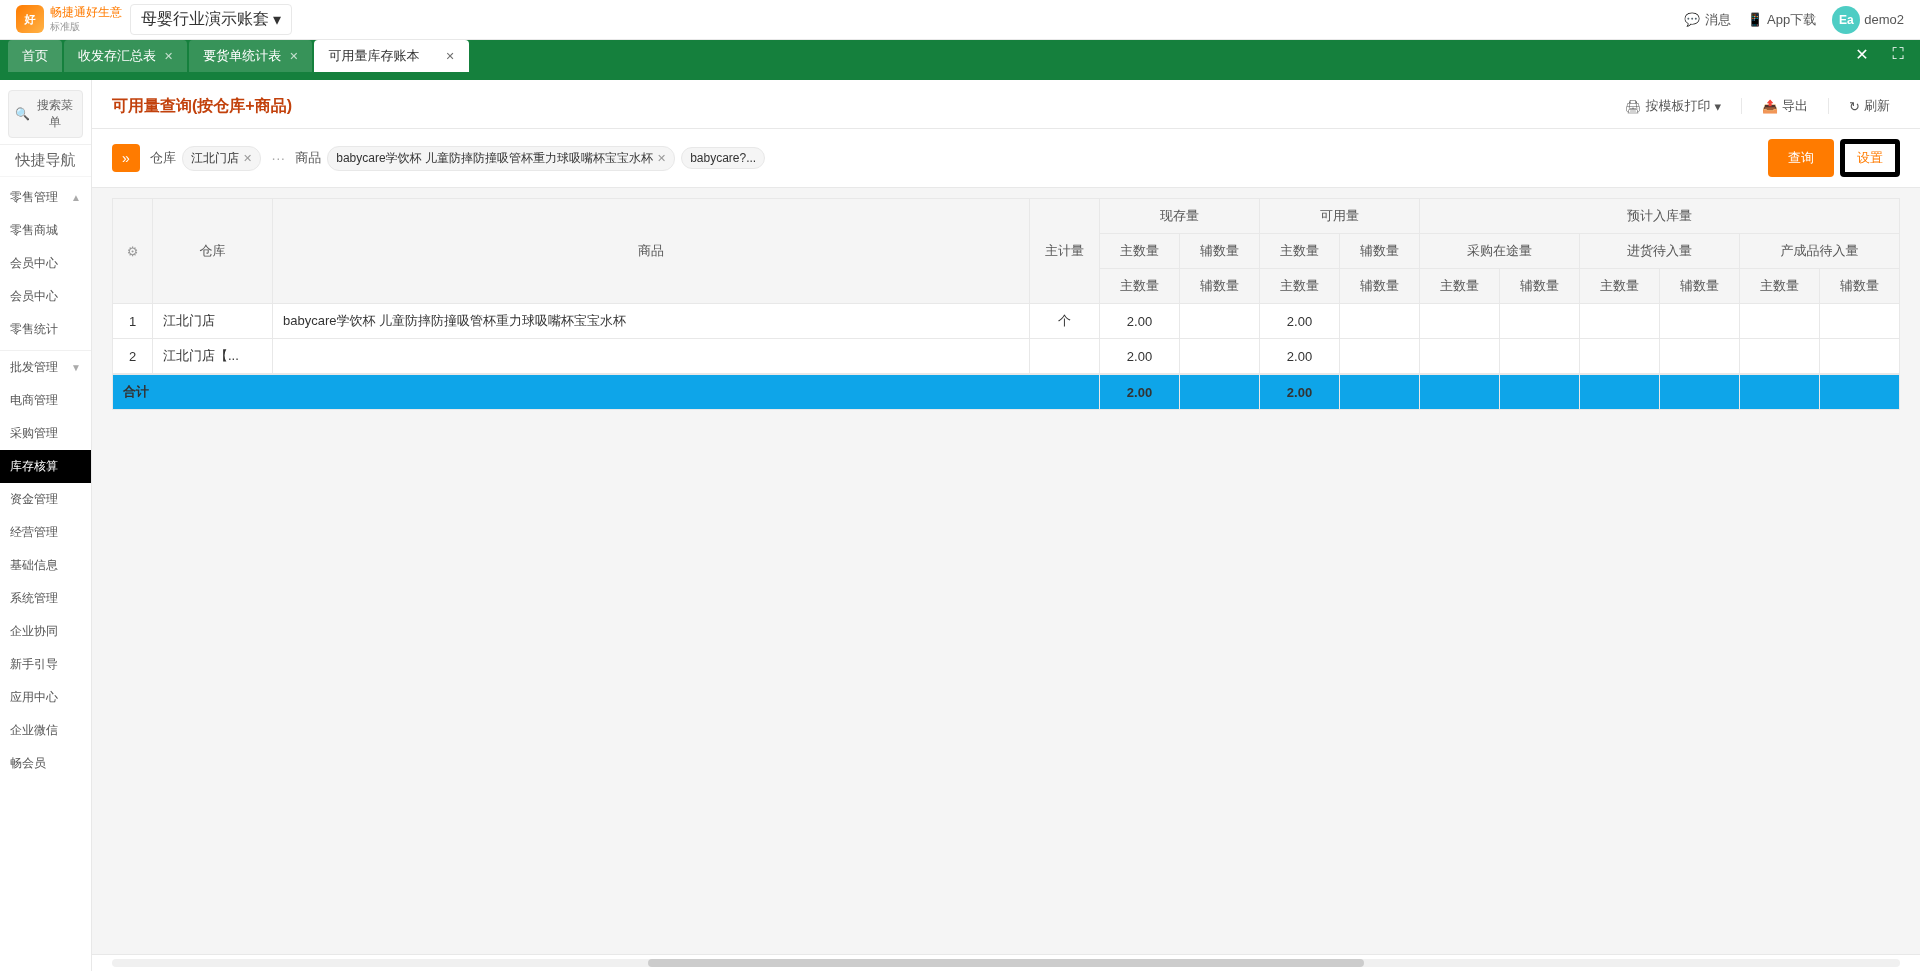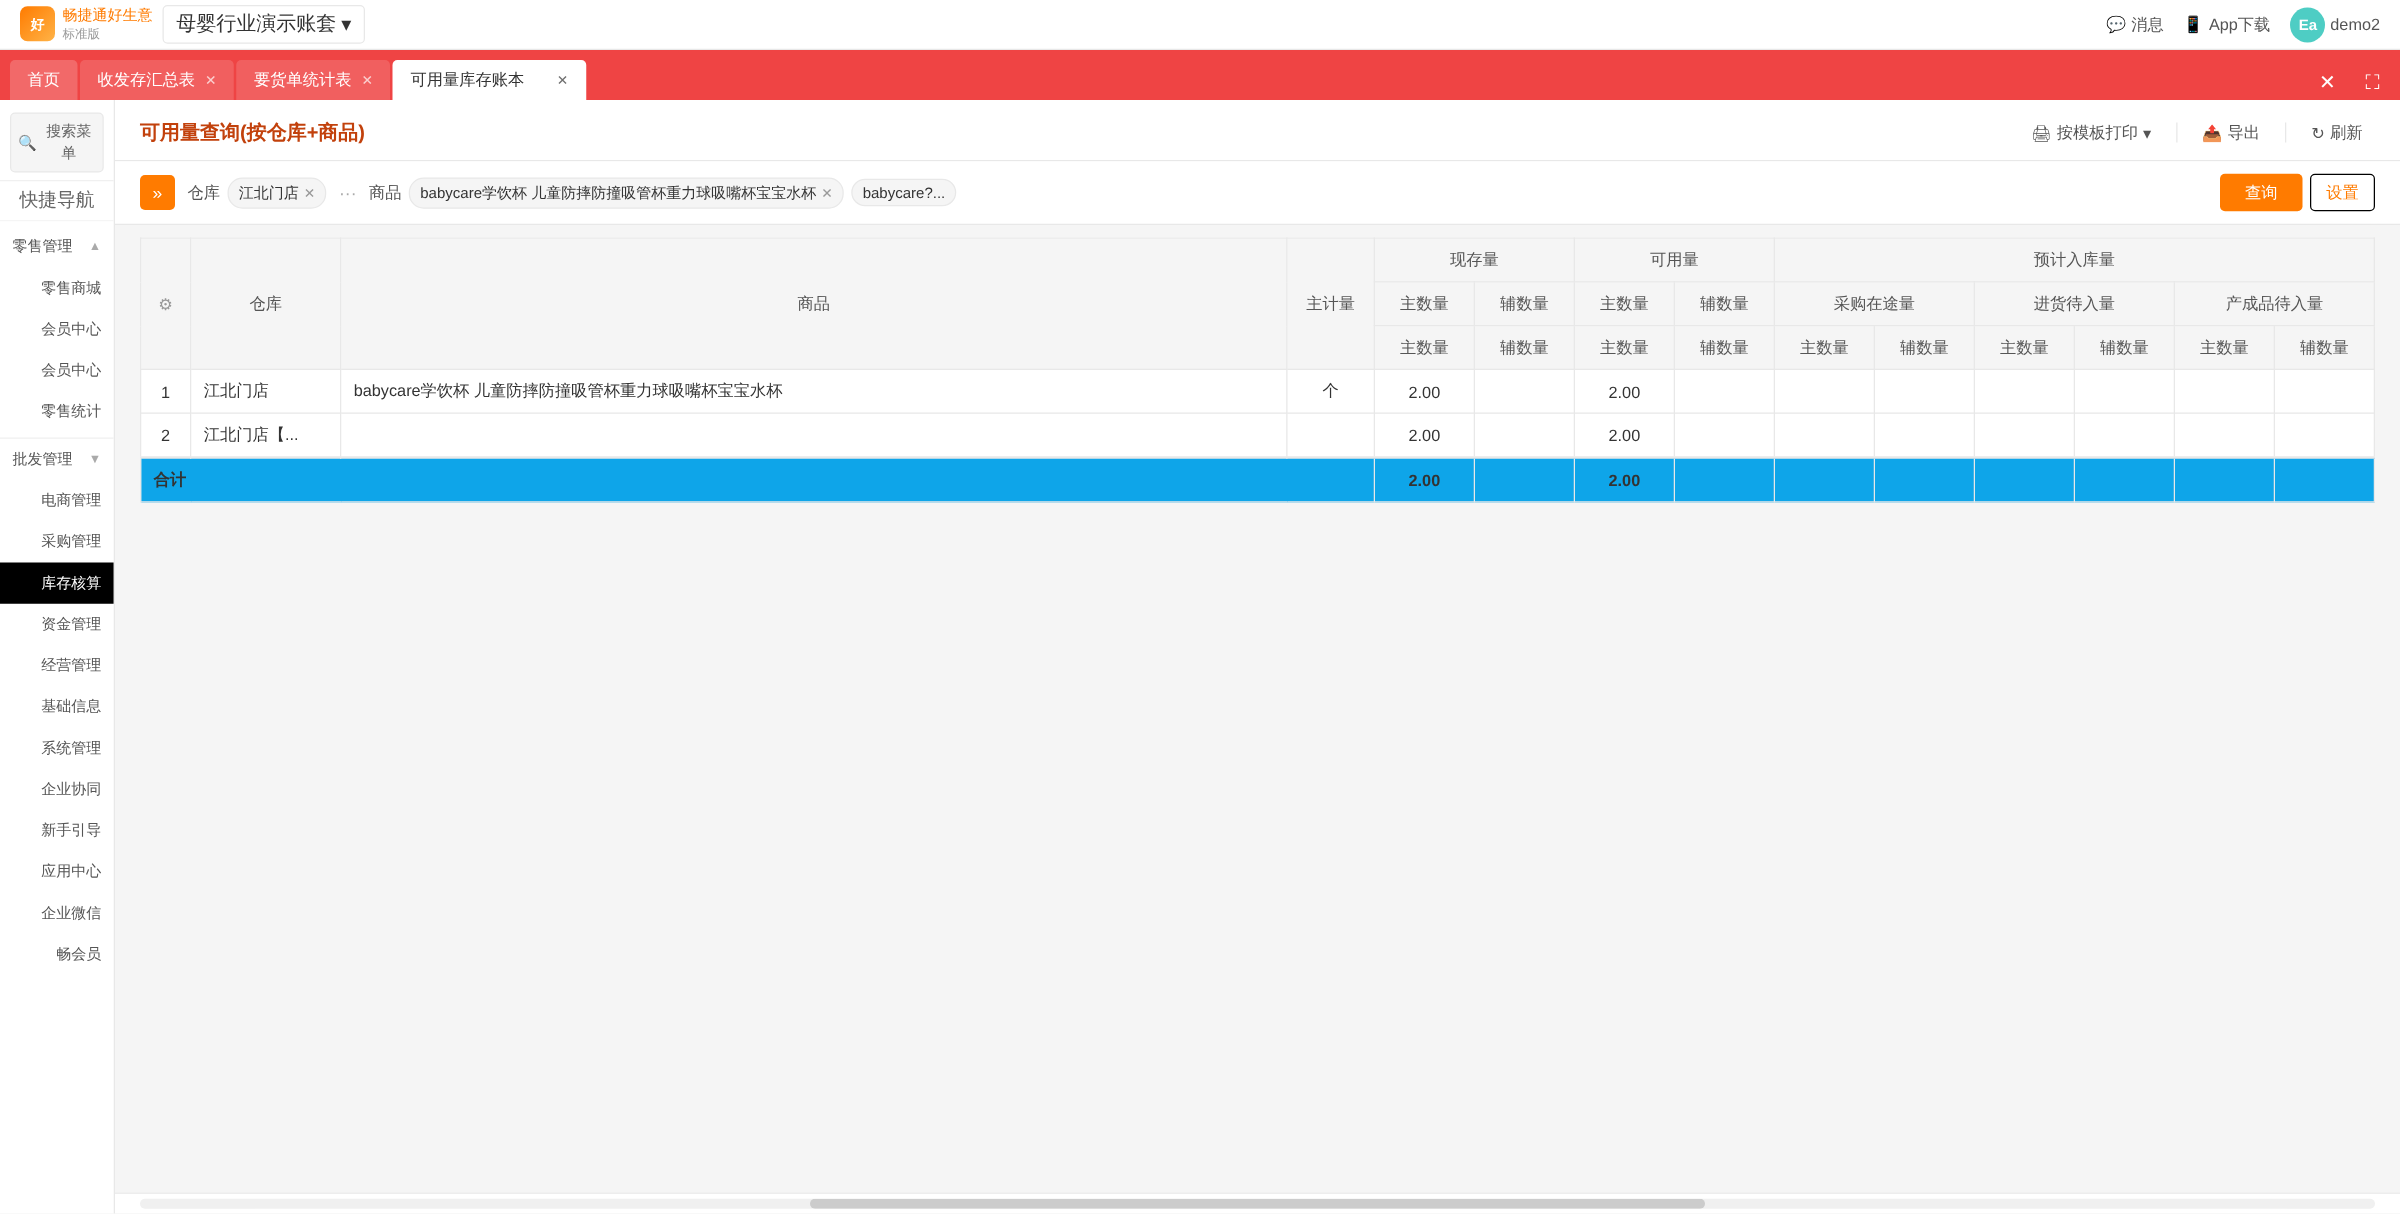--- a/index.html
+++ b/index.html
@@ -11,41 +11,41 @@
     .logo-area { display: flex; align-items: center; gap: 6px; }
     .logo-icon { width: 28px; height: 28px; background: linear-gradient(135deg, #ff7b00, #ffb347); border-radius: 6px; display: flex; align-items: center; justify-content: center; color: white; font-size: 11px; font-weight: bold; }
     .logo-text { font-size: 12px; color: #ff7b00; line-height: 1.2; }
     .logo-sub { font-size: 10px; color: #999; }
     .industry-selector { display: flex; align-items: center; gap: 4px; padding: 4px 10px; border: 1px solid #e8e8e8; border-radius: 4px; cursor: pointer; font-size: 16px; color: #333; background: #fff; min-width: 160px; }
     .top-bar-right { display: flex; align-items: center; gap: 16px; }
     .top-right-item { display: flex; align-items: center; gap: 4px; cursor: pointer; font-size: 13px; color: #555; }
     .avatar { width: 28px; height: 28px; border-radius: 50%; background: #4ecdc4; display: flex; align-items: center; justify-content: center; color: white; font-size: 12px; font-weight: bold; }
 
     
-    .nav-tabs { height: 40px; background: #ef4444; display: flex; align-items: flex-end; padding: 0 8px; flex-shrink: 0; gap: 2px; }
+    .nav-tabs { height: 40px; background: #15803d; display: flex; align-items: flex-start; padding: 0 8px; flex-shrink: 0; gap: 2px; }
     .nav-tab { height: 32px; padding: 0 14px; border-radius: 4px 4px 0 0; display: flex; align-items: center; gap: 6px; cursor: pointer; font-size: 13px; white-space: nowrap; }
     .nav-tab.active { background: #fff; color: #333; gap: 24px; }
     .nav-tab.inactive { background: rgba(255,255,255,0.15); color: #fff; }
     .nav-tab .close-x { font-size: 11px; opacity: 0.7; margin-left: 2px; }
     .nav-tab-home { background: rgba(255,255,255,0.2); color: #fff; }
     .nav-right-icons { margin-left: auto; display: flex; align-items: center; gap: 8px; }
     .nav-icon-btn { color: #fff; cursor: pointer; font-size: 16px; width: 28px; height: 28px; display: flex; align-items: center; justify-content: center; }
 
     
     .main-layout { display: flex; flex: 1; overflow: hidden; }
 
     
     .sidebar { width: 92px; background: #fff; border-right: 1px solid #e8e8e8; display: flex; flex-direction: column; flex-shrink: 0; overflow-y: auto; }
     .sidebar-search { padding: 10px 8px 6px; border-bottom: 1px solid #f0f0f0; }
     .sidebar-search-btn { width: 100%; padding: 6px; background: #f5f5f5; border: 1px solid #e8e8e8; border-radius: 4px; cursor: pointer; font-size: 12px; color: #666; display: flex; align-items: center; justify-content: center; gap: 4px; }
     .sidebar-nav-btn { padding: 6px; text-align: center; font-size: 15px; color: #666; cursor: pointer; border-bottom: 1px solid #f5f5f5; display: flex; align-items: center; justify-content: center; }
     .sidebar-section { padding: 4px 0; border-bottom: 1px solid #f0f0f0; }
     .sidebar-item { padding: 8px 4px; text-align: center; font-size: 12px; color: #555; cursor: pointer; display: flex; align-items: center; justify-content: space-between; padding: 8px 10px; }
     .sidebar-item.active { background: #000000; color: #fff; border-radius: 0; }
-    .sidebar-item-label { flex: 1; text-align: right; }
+    .sidebar-item-label { flex: 1; text-align: left; }
     .sidebar-section-header { padding: 8px 10px; display: flex; align-items: center; justify-content: space-between; font-size: 12px; color: #555; cursor: pointer; }
     .expand-icon { font-size: 10px; color: #aaa; }
 
     
     .content { flex: 1; display: flex; flex-direction: column; overflow: hidden; background: #f5f5f5; }
     .page-header { background: #fff; padding: 12px 20px 8px; border-bottom: 1px solid #e8e8e8; display: flex; align-items: center; justify-content: space-between; flex-shrink: 0; }
     .page-title { font-size: 16px; font-weight: bold; color: #c2410c; }
     .page-actions { display: flex; align-items: center; gap: 10px; }
     .action-btn { display: flex; align-items: center; gap: 4px; padding: 5px 10px; border: none; background: none; cursor: pointer; font-size: 13px; color: #555; }
     .divider-v { width: 1px; height: 16px; background: #e8e8e8; }
@@ -54,21 +54,21 @@
     .filter-area { background: #fff; padding: 10px 20px; border-bottom: 1px solid #e8e8e8; display: flex; align-items: center; gap: 10px; flex-shrink: 0; }
     .filter-toggle { width: 28px; height: 28px; background: #ff7b00; border-radius: 4px; display: flex; align-items: center; justify-content: center; color: white; cursor: pointer; font-size: 14px; flex-shrink: 0; }
     .filter-group { display: flex; align-items: center; gap: 6px; flex-wrap: wrap; flex: 1; }
     .filter-label { font-size: 13px; color: #555; white-space: nowrap; }
     .filter-tags { display: flex; align-items: center; gap: 6px; flex-wrap: wrap; }
     .filter-tag { display: flex; align-items: center; gap: 4px; padding: 3px 8px; background: #f5f5f5; border: 1px solid #e8e8e8; border-radius: 12px; font-size: 12px; color: #333; }
     .filter-tag .remove { cursor: pointer; color: #999; font-size: 11px; }
     .filter-more { color: #aaa; font-size: 14px; cursor: pointer; padding: 0 4px; }
     .filter-actions { display: flex; gap: 6px; margin-left: auto; flex-shrink: 0; }
     .btn-query { background: #ff7b00; color: white; border: none; padding: 6px 20px; border-radius: 4px; cursor: pointer; font-size: 13px; text-align: right; }
-    .btn-setting { background: #fff; color: #ff7b00; border: 1px solid #000000; padding: 5px 12px; border-radius: 4px; cursor: pointer; font-size: 13px; }
+    .btn-setting { background: #fff; color: #ff7b00; border: 5px solid #000000; padding: 5px 12px; border-radius: 4px; cursor: pointer; font-size: 13px; }
 
     
     .table-area { flex: 1; overflow: auto; padding: 10px 20px; }
     .data-table { width: 100%; border-collapse: collapse; background: #fff; font-size: 13px; }
     .data-table th { background: #f5f5f5; padding: 8px 10px; text-align: center; border: 1px solid #e8e8e8; font-weight: normal; color: #555; white-space: nowrap; }
     .data-table td { padding: 8px 10px; text-align: center; border: 1px solid #e8e8e8; color: #333; }
     .data-table .text-left { text-align: left; }
     .settings-icon { color: #999; cursor: pointer; }
     .summary-row { background: #0ea5e9; }
     .summary-row td { font-weight: bold; border-top: 2px solid #e8e8e8; }

